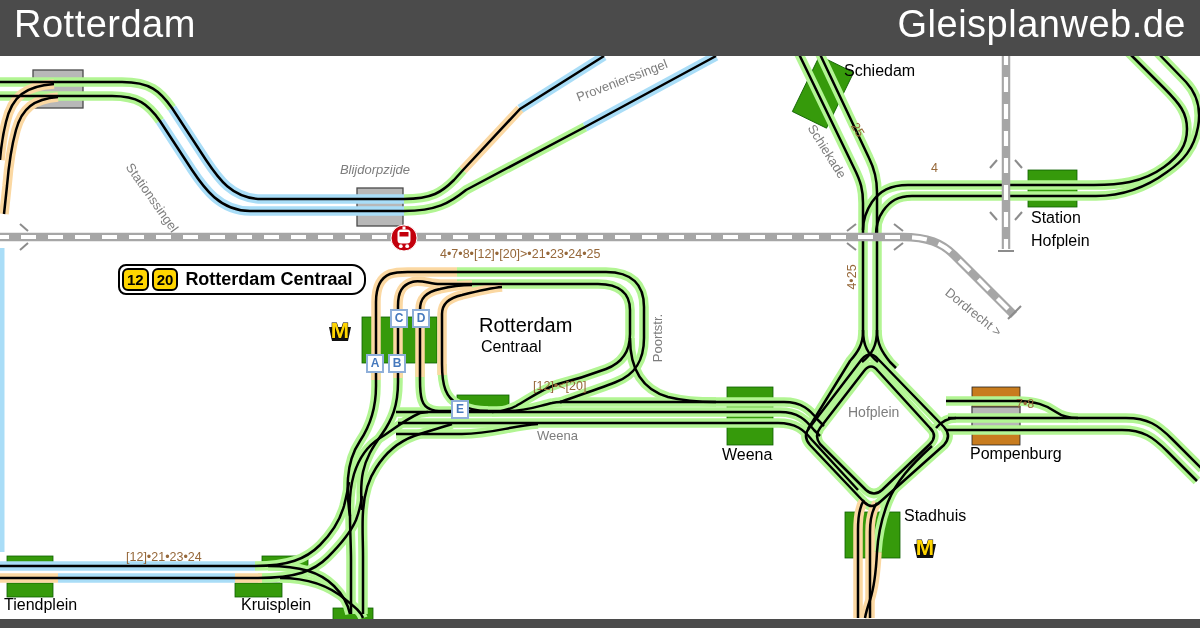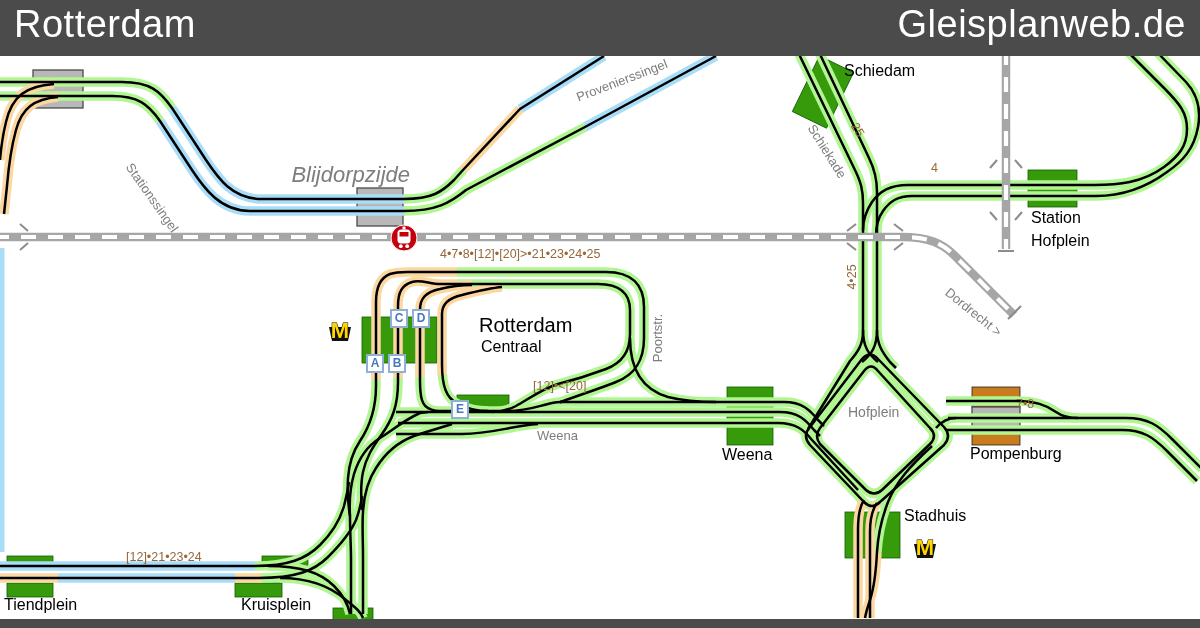--- a/index.html
+++ b/index.html
@@ -219,40 +219,45 @@
       <text class="metro-m" x="15" y="23">M</text>
     </g>
   </svg>
 
   <div class="bar bar-top">
     <div class="hdr-city">Rotterdam</div>
     <div class="hdr-site">Gleisplanweb.de</div>
   </div>
   <div class="bar bar-bottom"></div>
 
+  <div class="badge">
+    <span class="chip">12</span>
+    <span class="chip">20</span>
+    <span class="badge-name">Rotterdam Centraal</span>
+  </div>
 
   <div class="lbl station" style="left:844px;top:62px;font-size:16px">Schiedam</div>
   <div class="lbl station" style="left:1031px;top:209px">Station</div>
   <div class="lbl station" style="left:1031px;top:232px">Hofplein</div>
   <div class="lbl station" style="left:479px;top:314px;font-size:20px">Rotterdam</div>
   <div class="lbl station" style="left:481px;top:338px;font-size:16px">Centraal</div>
   <div class="lbl station" style="left:722px;top:446px">Weena</div>
   <div class="lbl station" style="left:970px;top:445px">Pompenburg</div>
   <div class="lbl station" style="left:904px;top:507px">Stadhuis</div>
   <div class="lbl station" style="left:4px;top:596px">Tiendplein</div>
   <div class="lbl station" style="left:241px;top:596px">Kruisplein</div>
 
   <div class="lbl street rot" style="left:129px;top:157px;transform:rotate(55deg)">Stationssingel</div>
   <div class="lbl street rot" style="left:577px;top:90px;transform:rotate(-21deg)">Provenierssingel</div>
   <div class="lbl street rot" style="left:811px;top:118px;transform:rotate(58deg)">Schiekade</div>
   <div class="lbl street ctr" style="left:657px;top:338px">Poortstr.</div>
   <div class="lbl street" style="left:537px;top:428px">Weena</div>
   <div class="lbl street" style="left:848px;top:404px;font-size:14px">Hofplein</div>
   <div class="lbl street rot" style="left:947px;top:283px;transform:rotate(39deg)">Dordrecht &gt;</div>
-  <div class="lbl street ital" style="left:212px;top:162px;width:198px;text-align:right;font-size:22px">Blijdorpzijde</div>
+  <div class="lbl street ital" style="left:212px;top:162px;width:198px;text-align:right;font-size:13px">Blijdorpzijde</div>
 
   <div class="lbl route" style="left:440px;top:247px">4•7•8•[12]•[20]&gt;•21•23•24•25</div>
   <div class="lbl route rot" style="left:854px;top:117px;transform:rotate(58deg)">25</div>
   <div class="lbl route" style="left:931px;top:161px">4</div>
   <div class="lbl route ctr" style="left:852px;top:277px">4•25</div>
   <div class="lbl route" style="left:1016px;top:397px">7•8</div>
   <div class="lbl route" style="left:533px;top:379px">[12]•&lt;[20]</div>
   <div class="lbl route" style="left:126px;top:550px">[12]•21•23•24</div>
 
   <div class="plat" style="left:366px;top:354px">A</div>

